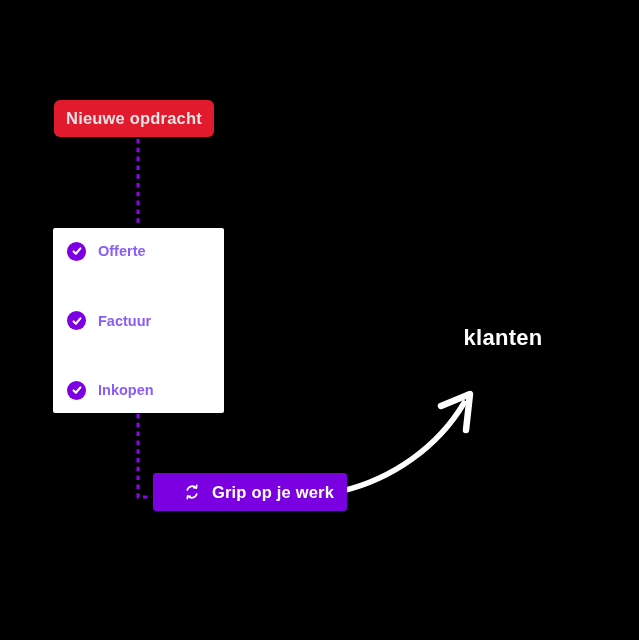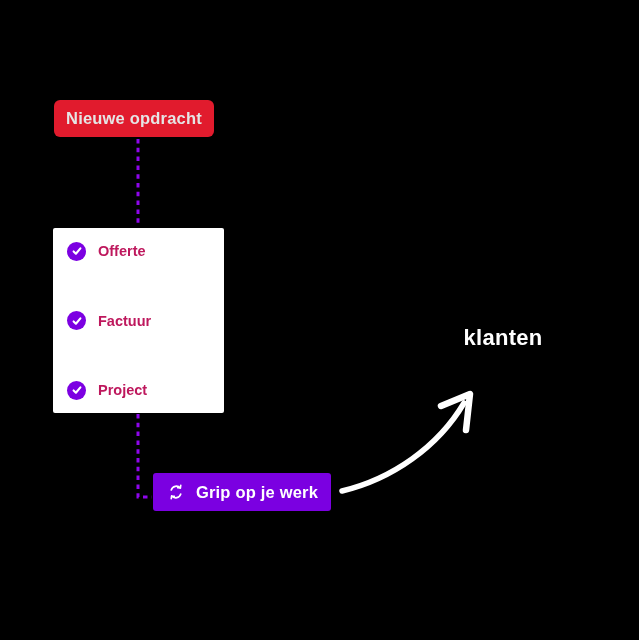--- a/index.html
+++ b/index.html
@@ -57,38 +57,39 @@
     border-radius: 50%;
     background: #7C00E2;
     flex: 0 0 auto;
     display: flex;
     align-items: center;
     justify-content: center;
   }
   .check svg { display: block; }
   .card-label {
     margin-left: 12px;
-    color: #be185d;
+    color: #8b5cf6;
     font-size: 14.5px;
     font-weight: bold;
     white-space: nowrap;
   }
   .node-process {
     position: absolute;
     left: 153px; top: 473px;
     width: 178px; height: 38px;
     background: #7B00E1;
     border-radius: 3px;
     display: flex;
     align-items: center;
     justify-content: center;
     color: #ffffff;
     font-size: 16.5px;
     font-weight: bold;
     letter-spacing: 0.2px;
+    padding-left: 16px;
   }
   .sync-icon {
     width: 20px; height: 20px;
     margin-right: 10px;
     display: flex;
     align-items: center;
     justify-content: center;
   }
   .result-text {
     position: absolute;
@@ -137,21 +138,21 @@
           </svg>
       </span>
       <span class="card-label">Factuur</span>
     </div>
     <div class="card-row">
       <span class="check">
         <svg width="12" height="12" viewBox="0 0 12 12">
             <path d="M2.6 6.4 L4.9 8.7 L9.4 3.4" fill="none" stroke="#ffffff" stroke-width="2.1" stroke-linecap="round" stroke-linejoin="round"></path>
           </svg>
       </span>
-      <span class="card-label">Project</span>
+      <span class="card-label">Inkopen</span>
     </div>
   </div>
 
   <div class="node-process">
     <span class="sync-icon">
       <svg width="20" height="20" viewBox="0 0 24 24">
         <path d="M17.2 7.2 A6.4 6.4 0 0 0 6.3 9.6" fill="none" stroke="#ffffff" stroke-width="2" stroke-linecap="round"></path>
         <path d="M17.2 7.2 l0.5 -3.2 M17.2 7.2 l-3.2 -0.4" fill="none" stroke="#ffffff" stroke-width="2" stroke-linecap="round"></path>
         <path d="M6.8 16.8 A6.4 6.4 0 0 0 17.7 14.4" fill="none" stroke="#ffffff" stroke-width="2" stroke-linecap="round"></path>
         <path d="M6.8 16.8 l-0.5 3.2 M6.8 16.8 l3.2 0.4" fill="none" stroke="#ffffff" stroke-width="2" stroke-linecap="round"></path>

